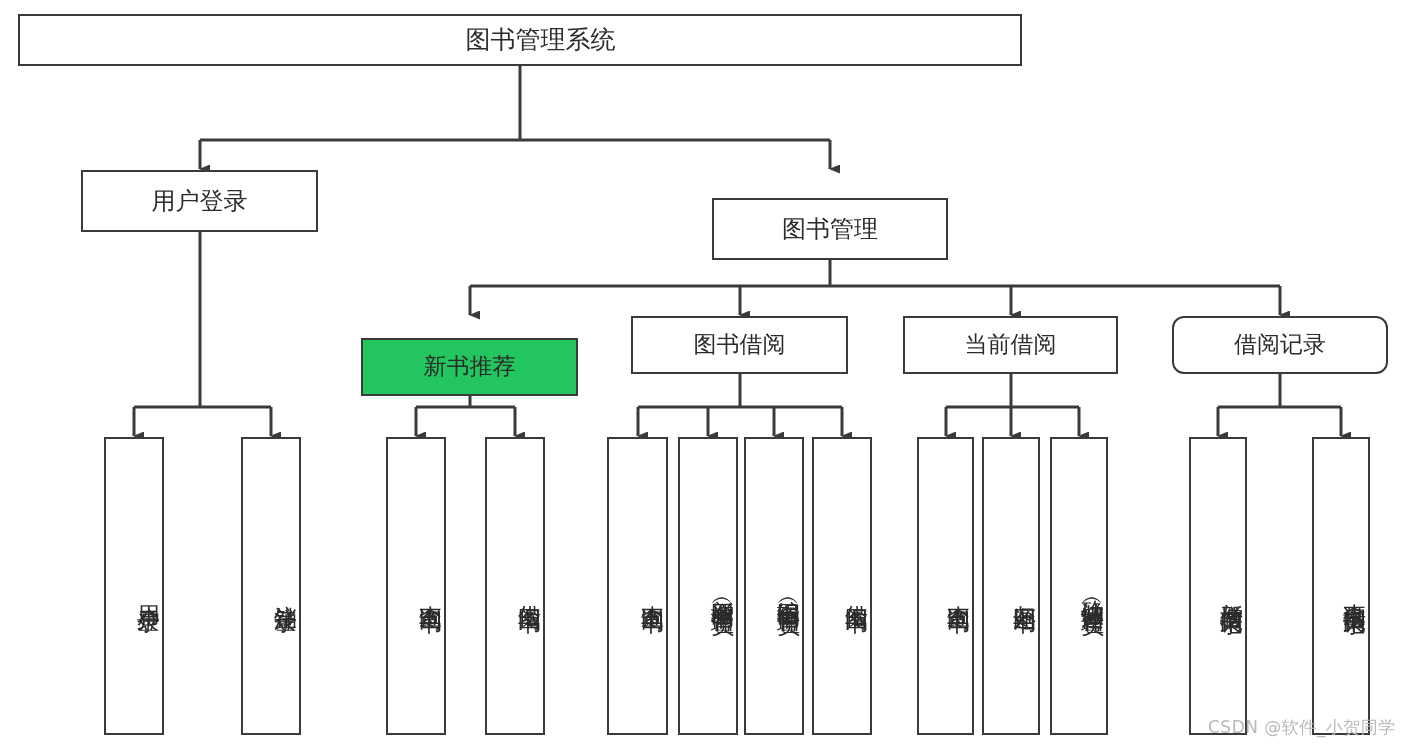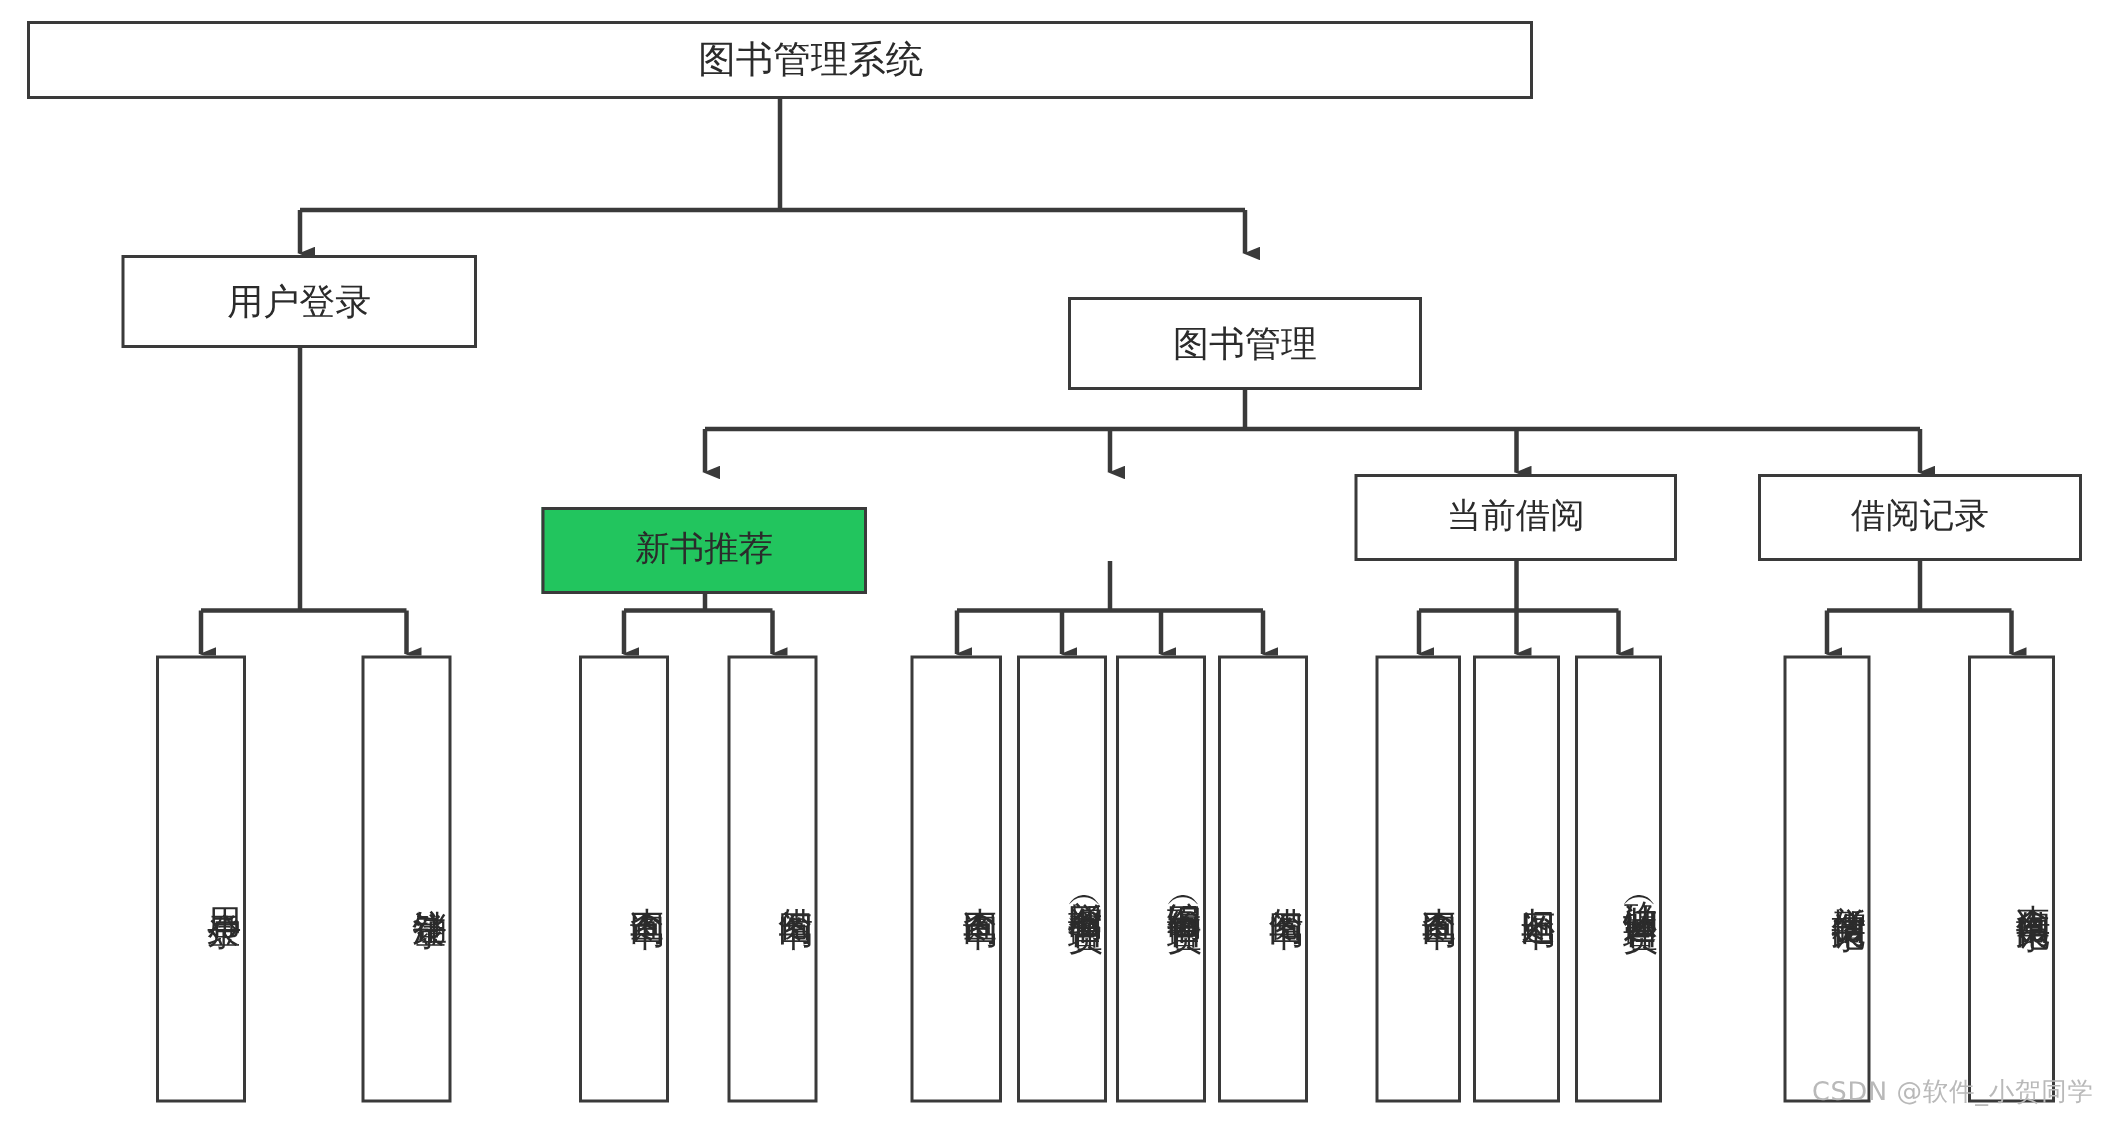--- a/index.html
+++ b/index.html
@@ -120,24 +120,27 @@
   <div class="node level-2" style="left: 81px; top: 170px; width: 237px; height: 62px; border-color: rgb(58, 58, 58); background: rgb(255, 255, 255); color: rgb(43, 43, 43);">
     <span class="nodetext">用户登录</span>
   </div>
   <div class="node level-2" style="left: 712px; top: 170px; width: 236px; height: 62px; border-color: rgb(58, 58, 58); background: rgb(255, 255, 255); color: rgb(43, 43, 43); margin-top: 28px;">
     <span class="nodetext">图书管理</span>
   </div>
 
   <div class="node level-3" style="left: 361px; top: 316px; width: 217px; height: 58px; border-color: rgb(58, 58, 58); background: #22c55e; color: rgb(43, 43, 43); margin-top: 22px;">
     <span class="nodetext">新书推荐</span>
   </div>
+  <div class="node level-3" style="left: 631px; top: 316px; width: 217px; height: 58px; border-color: rgb(58, 58, 58); background: rgb(255, 255, 255); color: rgb(43, 43, 43);">
+    <span class="nodetext">图书借阅</span>
+  </div>
   <div class="node level-3" style="left: 903px; top: 316px; width: 215px; height: 58px; border-color: rgb(58, 58, 58); background: rgb(255, 255, 255); color: rgb(43, 43, 43);">
     <span class="nodetext">当前借阅</span>
   </div>
-  <div class="node level-3" style="left: 1172px; top: 316px; width: 216px; height: 58px; border-color: rgb(58, 58, 58); background: rgb(255, 255, 255); color: rgb(43, 43, 43);">
+  <div class="node level-3" style="left: 1172px; top: 316px; width: 216px; height: 58px; border-color: rgb(58, 58, 58); background: rgb(255, 255, 255); color: rgb(43, 43, 43); border-radius: 12px;">
     <span class="nodetext">借阅记录</span>
   </div>
 
   <div class="node leaf" style="left: 104px; top: 437px; width: 60px; height: 298px; border-color: rgb(58, 58, 58); background: rgb(255, 255, 255); color: rgb(43, 43, 43);">
     <span class="nodetext">用户登录</span>
   </div>
   <div class="node leaf" style="left: 241px; top: 437px; width: 60px; height: 298px; border-color: rgb(58, 58, 58); background: rgb(255, 255, 255); color: rgb(43, 43, 43);">
     <span class="nodetext">注销登录</span>
   </div>
 

